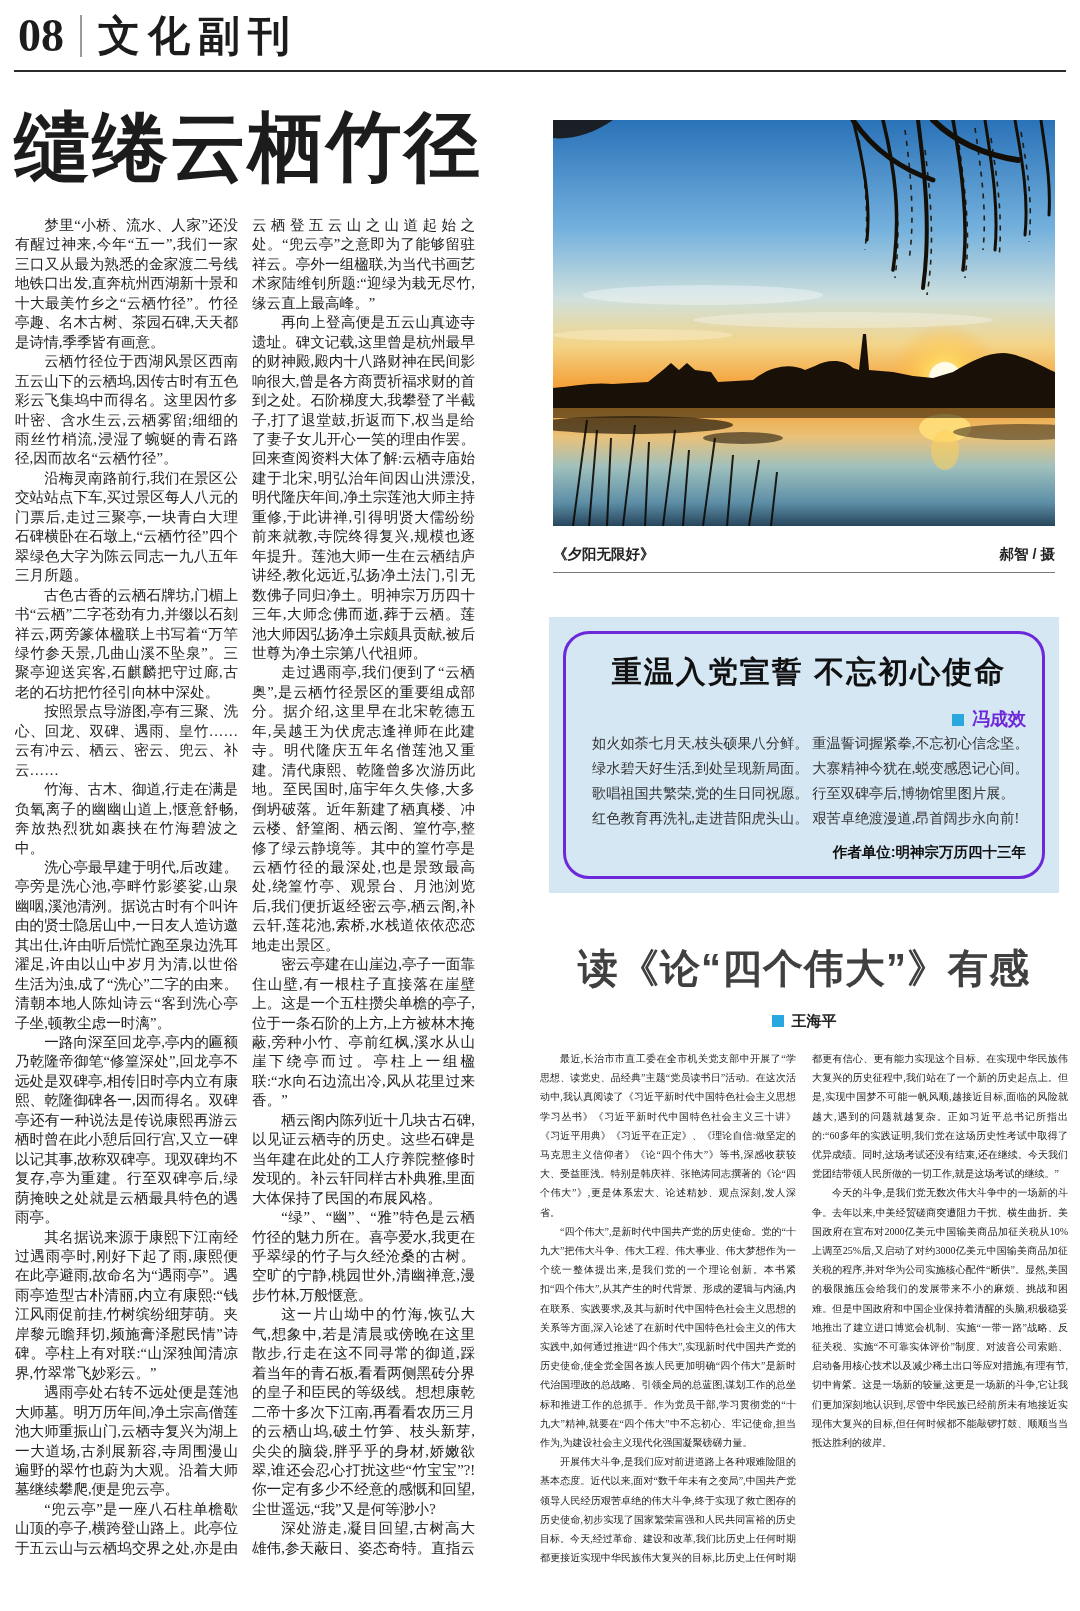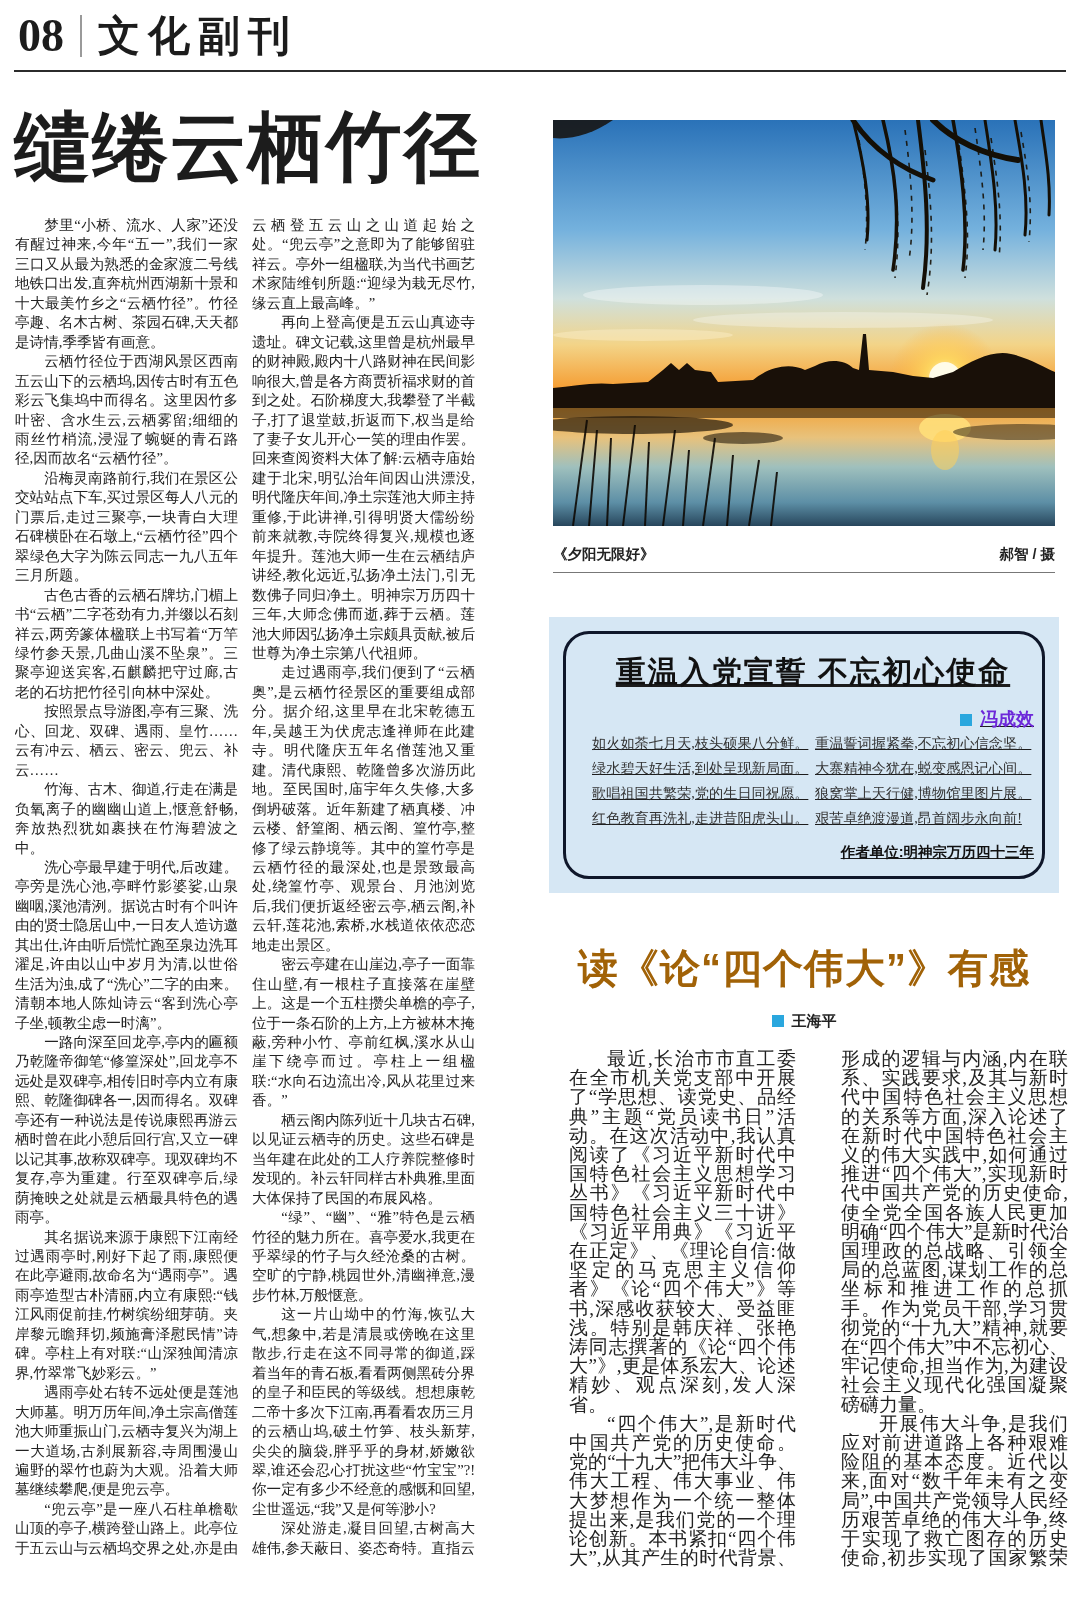--- a/index.html
+++ b/index.html
@@ -23,33 +23,33 @@
   .para{margin:0;font-size:14.6px;line-height:19.45px;text-align:justify;text-indent:2em;color:#222;}
 
   
   .right-col{position:absolute;left:540px;top:92px;width:528px;}
   .photo{position:relative;width:502px;height:406px;margin:28px auto 0 auto;background:#123;overflow:hidden;}
   .photo svg{display:block;}
   .caption-row{width:502px;margin:19px auto 0 auto;display:flex;justify-content:space-between;font-size:14.5px;font-weight:bold;font-family:"Liberation Sans","DejaVu Sans",sans-serif;color:#222;}
   .cap-rule{width:502px;margin:8px auto 0 auto;height:1px;background:#777;}
 
   .bluebox{width:510px;margin:44px auto 0 auto;background:#d6e7f4;padding:14px;box-sizing:border-box;}
-  .bluebox-inner{border:3px solid #0f172a;border-radius:26px;padding:18px 8px 14px 26px;text-decoration:underline;}
+  .bluebox-inner{border:3px solid #6d28d9;border-radius:26px;padding:18px 16px 14px 26px;}
   .bb-title{text-align:center;font-size:30px;font-weight:900;font-family:"Liberation Sans","DejaVu Sans",sans-serif;letter-spacing:2px;color:#111;}
   .bb-author{margin-top:14px;text-align:right;font-size:18px;font-weight:bold;font-family:"Liberation Sans","DejaVu Sans",sans-serif;color:#6d28d9;}
   .sq{display:inline-block;width:12px;height:12px;background:#2aa7de;margin-right:8px;vertical-align:-1px;}
   .poem{display:flex;justify-content:space-between;gap:4px;}
   .poem-col{flex:1;}
   .poem-line{font-size:14.2px;line-height:25px;color:#333;white-space:nowrap;}
   .bb-unit{margin-top:12px;text-align:right;font-size:14.5px;font-weight:bold;font-family:"Liberation Sans","DejaVu Sans",sans-serif;color:#111;}
 
-  .rv-title{margin-top:48px;text-align:center;font-size:40px;font-weight:900;font-family:"Liberation Sans","DejaVu Sans",sans-serif;letter-spacing:1px;color:#a16207;}
+  .rv-title{margin-top:48px;text-align:center;font-size:40px;font-weight:900;font-family:"Liberation Sans","DejaVu Sans",sans-serif;letter-spacing:1px;color:#404040;}
   .rv-author{margin-top:16px;text-align:center;font-size:15px;font-weight:bold;font-family:"Liberation Sans","DejaVu Sans",sans-serif;color:#222;}
   .rv-body{margin-top:18px;width:528px;height:520px;column-count:2;column-gap:16px;column-fill:auto;overflow:hidden;}
-  .rv-body .para{font-size:19px;line-height:19.2px;margin-left:29px;}
+  .rv-body .para{font-size:10px;line-height:19.2px;}
 </style>
 </head>
 <body>
 
 <div class="hdr">
   <div class="hdr-left">
     <div class="pagenum">08</div>
     <div class="hdr-sep"></div>
     <div class="section-name">文化副刊</div>
   </div>
@@ -179,21 +179,21 @@
 
         <div class="poem-line">如火如荼七月天,枝头硕果八分鲜。</div>
             <div class="poem-line">绿水碧天好生活,到处呈现新局面。</div>
             <div class="poem-line">歌唱祖国共繁荣,党的生日同祝愿。</div>
             <div class="poem-line">红色教育再洗礼,走进昔阳虎头山。</div>
           </div>
         <div class="poem-col">
 
         <div class="poem-line">重温誓词握紧拳,不忘初心信念坚。</div>
             <div class="poem-line">大寨精神今犹在,蜕变感恩记心间。</div>
-            <div class="poem-line">狼窝掌上天行健,博物馆里图片展。</div>
+            <div class="poem-line">行至双碑亭后,博物馆里图片展。</div>
             <div class="poem-line">艰苦卓绝渡漫道,昂首阔步永向前!</div>
           </div>
       </div>
       <div class="bb-unit">作者单位:明神宗万历四十三年</div>
     </div>
   </div>
 
   <div class="rv-title">读《论“四个伟大”》有感</div>
   <div class="rv-author">
     <span class="sq"></span><span>王海平</span>

